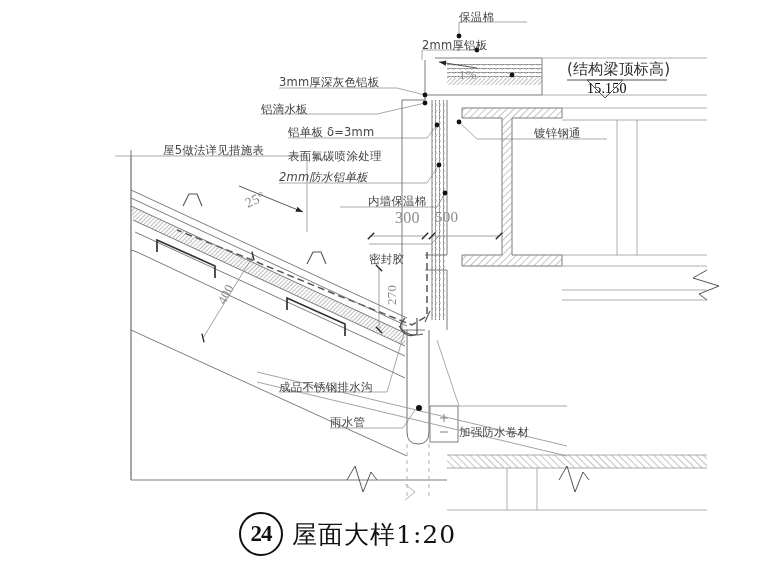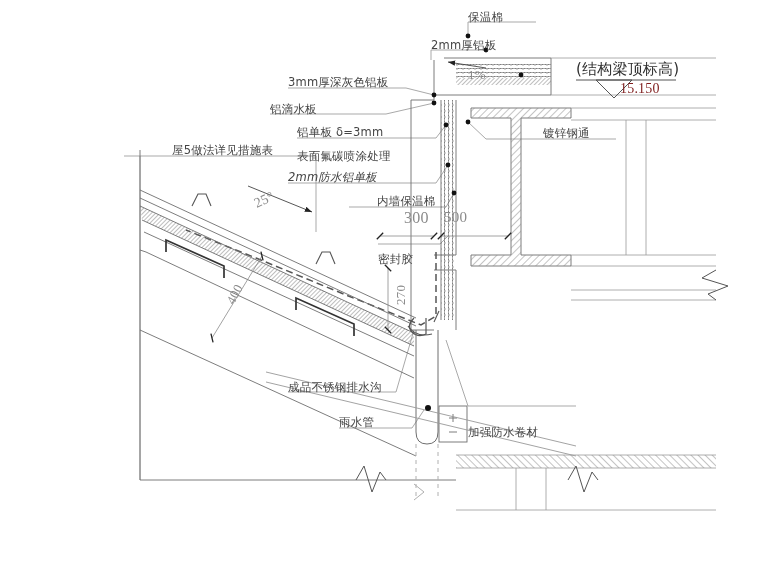--- a/index.html
+++ b/index.html
@@ -1,33 +1,33 @@
 <!DOCTYPE html>
 <html><head>
 <meta charset="utf-8">
 <style>
   html,body{margin:0;padding:0;background:#ffffff;}
   body{
     width:760px;height:570px;
     font-family:"Liberation Sans","DejaVu Sans",sans-serif;
     color:#222;overflow:hidden;position:relative;
   }
-  #stage{position:absolute;left:16px;top:0;width:660px;height:570px;}
+  #stage{position:absolute;left:7px;top:0;width:660px;height:570px;}
   svg.cad{position:absolute;left:0;top:0;width:760px;height:570px;}
 
   .lbl{
     position:absolute;
     font-family:"DejaVu Sans","Liberation Sans",sans-serif;
     color:#3c3c3c;
     white-space:nowrap;
     line-height:1;
     letter-spacing:.2px;
   }
   .lbl.cn{font-size:11.5px;color:#444;}
-  .lbl.num{font-size:12px;color:#7f1d1d;font-family:"Liberation Serif","DejaVu Serif",serif;margin-left:24px;}
+  .lbl.num{font-size:12px;color:#000000;font-family:"Liberation Serif","DejaVu Serif",serif;}
   .lbl.dim{font-size:13px;color:#8a8a8a;font-family:"Liberation Serif","DejaVu Serif",serif;}
 
   .title-wrap{
     position:absolute;left:232px;top:512px;
     display:flex;align-items:center;gap:9px;
   }
   .title-circle{
     width:40px;height:40px;border:2.2px solid #111;border-radius:50%;
     display:flex;align-items:center;justify-content:center;
     font-family:"Liberation Serif","DejaVu Serif",serif;
@@ -223,14 +223,18 @@
   <div class="lbl dim" style="left:378px;top:305px;transform:rotate(-90deg);transform-origin:0 0;">270</div>
   <div class="lbl dim" style="left:388px;top:210px;font-size:16px;">300</div>
   <div class="lbl dim" style="left:428px;top:210px;font-size:15px;">500</div>
 
   <div class="lbl dim" style="left:236px;top:198px;transform:rotate(-25deg);transform-origin:0 0;font-size:14px;">25°</div>
   <div class="lbl dim" style="left:452px;top:68px;font-size:13px;">1%</div>
 
   <div class="lbl cn" style="left:560px;top:62px;font-size:15px;color:#2f2f2f;">(结构梁顶标高)</div>
   <div class="lbl num" style="left:580px;top:82px;font-size:14px;">15.150</div>
 
+  <div class="title-wrap">
+    <div class="title-circle">24</div>
+    <div class="title-text">屋面大样1:20</div>
+  </div>
 
 </div>
 
 </body></html>

